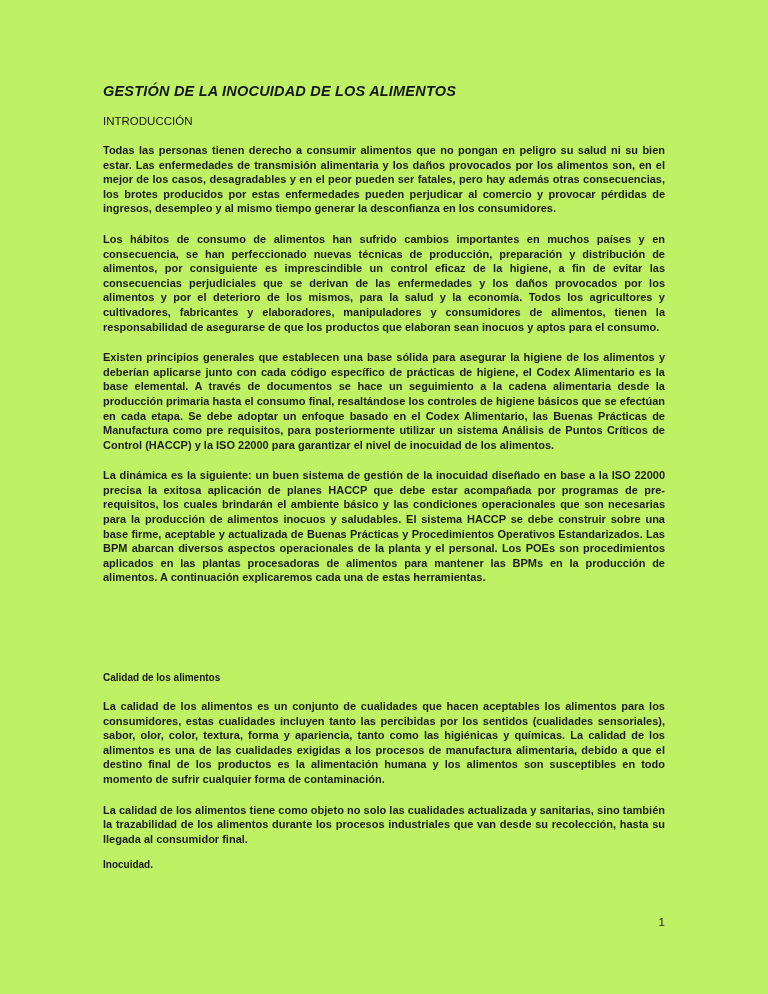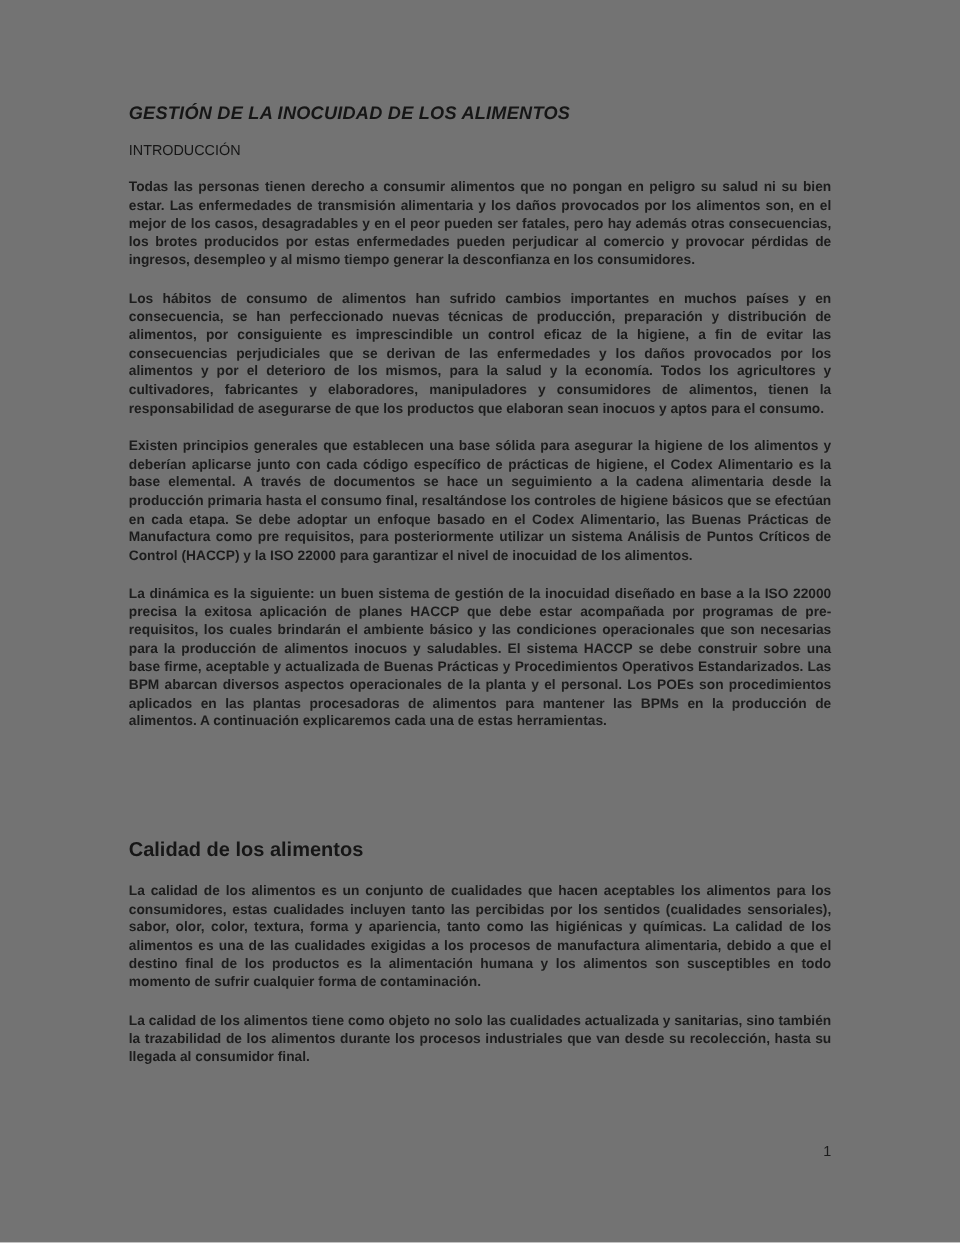--- a/index.html
+++ b/index.html
@@ -4,21 +4,21 @@
 <style>
   html, body {
     margin: 0;
     padding: 0;
     background: #ffffff;
   }
   .page {
     position: relative;
     width: 768px;
     height: 994px;
-    background: #737373;
+    background: #bef264;
     box-sizing: border-box;
     padding: 83px 103px 0 103px;
     font-family: "Liberation Sans", sans-serif;
     color: #1c1c1c;
     overflow: hidden;
   }
   .doc-title {
     font-size: 14.5px;
     font-weight: bold;
     font-style: italic;
@@ -26,21 +26,21 @@
     margin: 0 0 16px 0;
     letter-spacing: 0.2px;
   }
   .section-heading {
     font-size: 11.5px;
     font-weight: normal;
     color: #161616;
     margin: 0 0 11px 0;
   }
   .sub-heading {
-    font-size: 16px;
+    font-size: 10px;
     font-weight: bold;
     color: #161616;
     margin: 0 0 12px 0;
   }
   .para {
     font-size: 11px;
     line-height: 14.6px;
     text-align: justify;
     margin: 16px 0 13px 0;
     font-weight: bold;
@@ -71,16 +71,17 @@
   <p class="para">La dinámica es la siguiente: un buen sistema de gestión de la inocuidad diseñado en base a la ISO 22000 precisa la exitosa aplicación de planes HACCP que debe estar acompañada por programas de pre-requisitos, los cuales brindarán el ambiente básico y las condiciones operacionales que son necesarias para la producción de alimentos inocuos y saludables. El sistema HACCP se debe construir sobre una base firme, aceptable y actualizada de Buenas Prácticas y Procedimientos Operativos Estandarizados. Las BPM abarcan diversos aspectos operacionales de la planta y el personal. Los POEs son procedimientos aplicados en las plantas procesadoras de alimentos para mantener las BPMs en la producción de alimentos. A continuación explicaremos cada una de estas herramientas.</p>
 
   <div class="section-gap"></div>
 
 
   <h3 class="sub-heading">Calidad de los alimentos</h3>
 
   <p class="para">La calidad de los alimentos es un conjunto de cualidades que hacen aceptables los alimentos para los consumidores, estas cualidades incluyen tanto las percibidas por los sentidos (cualidades sensoriales), sabor, olor, color, textura, forma y apariencia, tanto como las higiénicas y químicas. La calidad de los alimentos es una de las cualidades exigidas a los procesos de manufactura alimentaria, debido a que el destino final de los productos es la alimentación humana y los alimentos son susceptibles en todo momento de sufrir cualquier forma de contaminación.</p>
   <p class="para">La calidad de los alimentos tiene como objeto no solo las cualidades actualizada y sanitarias, sino también la trazabilidad de los alimentos durante los procesos industriales que van desde su recolección, hasta su llegada al consumidor final.</p>
 
+  <h3 class="sub-heading">Inocuidad.</h3>
 
   <div class="page-number">1</div>
 
 </div>
 
 </body></html>

